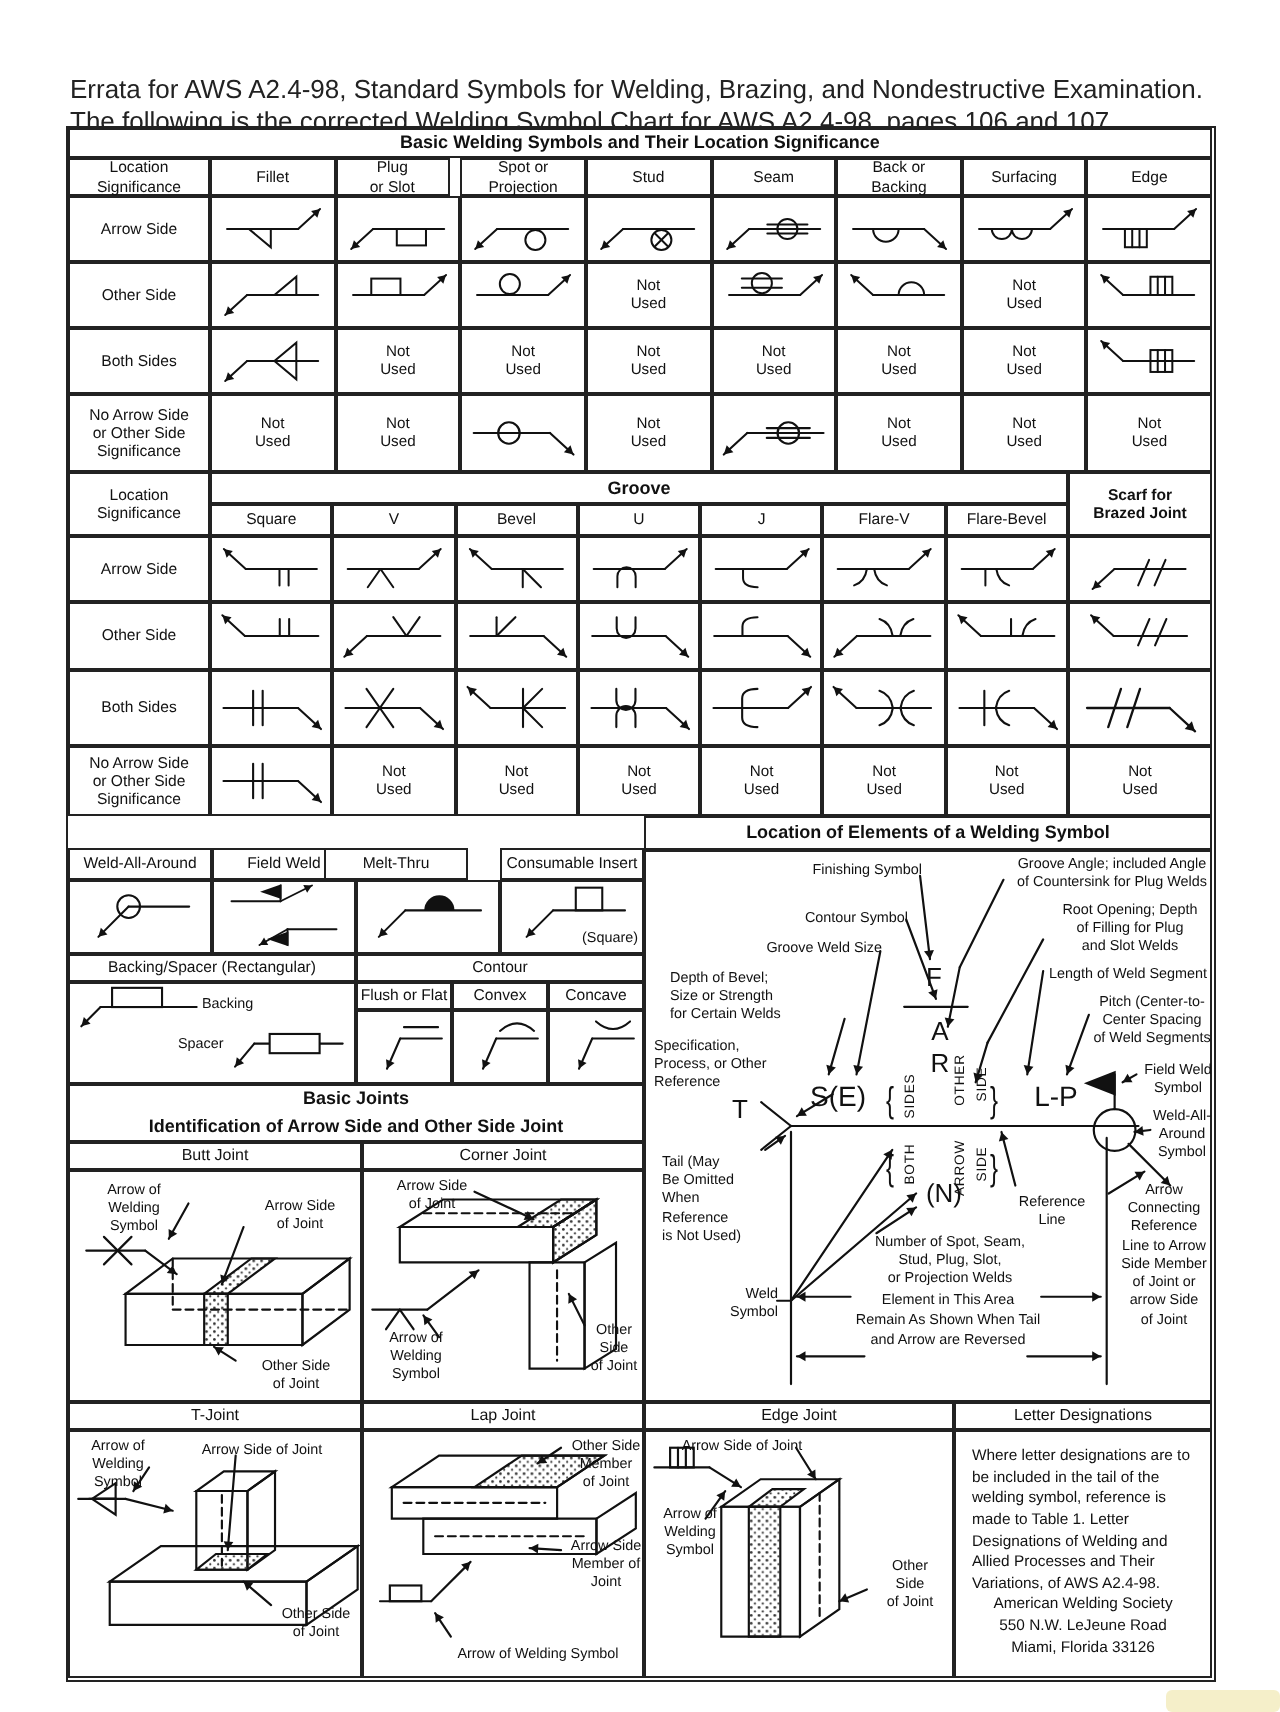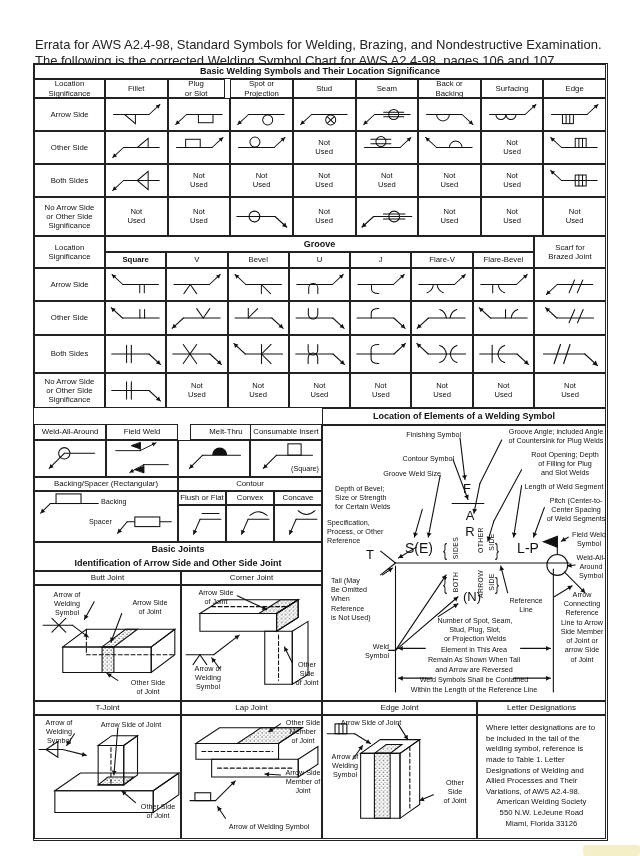--- a/index.html
+++ b/index.html
@@ -29,21 +29,21 @@
 
 <div class="page">
   <div class="hl" style="top:19px">Errata for AWS A2.4-98, Standard Symbols for Welding, Brazing, and Nondestructive Examination.</div>
   <div class="hl" style="top:35px">The following is the corrected Welding Symbol Chart for AWS A2.4-98, pages 106 and 107.</div>
 
   <div class="chart" id="chart">
 
     <div class="sect" style="left:0;top:344px;width:288px;height:134px;border:none">
       <div class="cell hc" style="left:0;top:16px;width:72px;height:16px">Weld-All-Around</div>
       <div class="cell hc" style="left:72px;top:16px;width:72px;height:16px">Field Weld</div>
-      <div class="cell hc" style="left:156px;top:16px;width:72px;height:16px">Melt-Thru</div>
+      <div class="cell hc" style="left:128px;top:16px;width:72px;height:16px">Melt-Thru</div>
       <div class="cell hc" style="left:216px;top:16px;width:72px;height:16px">Consumable Insert</div>
       <div class="cell sc" style="left:0;top:32px;width:72px;height:37px"><div class="fillsvg"><svg viewBox="0 0 72 37" width="100%" height="100%" preserveAspectRatio="xMidYMid meet">
               <g stroke="#111" stroke-width="1.1" fill="none" stroke-linecap="round">
                 <line x1="30" y1="13" x2="14" y2="29"></line>
                 <polygon points="14.0,29.0 15.3,24.2 18.8,27.7" fill="#111" stroke="none"></polygon>
                 <line x1="30" y1="13" x2="62" y2="13"></line>
                 <circle cx="30" cy="13" r="6"></circle>
               </g>
             </svg></div></div>
       <div class="cell sc" style="left:72px;top:32px;width:72px;height:37px"><div class="fillsvg"><svg viewBox="0 0 72 40" width="100%" height="100%" preserveAspectRatio="xMidYMid meet">
@@ -411,22 +411,20 @@
 arrow Side
 of Joint</div>
         <div class="lab" style="left:182px;top:170px;width:42px">Reference
 Line</div>
         <div class="lab" style="left:108px;top:190px;width:88px;text-align:center">Number of Spot, Seam,
 Stud, Plug, Slot,
 or Projection Welds</div>
         <div class="lab" style="left:76px;top:219px;width:150px;text-align:center;line-height:1.4">Element in This Area
 Remain As Shown When Tail
 and Arrow are Reversed</div>
-        <div class="lab" style="left:70px;top:249px;width:162px;text-align:center;line-height:1.4">Weld Symbols Shall be Contained
-Within the Length of the Reference Line</div>
       </div>
 
       <div class="cell jhdr" style="left:0;top:293px;width:155px;height:14px">Edge Joint</div>
       <div class="cell jhdr" style="left:155px;top:293px;width:129px;height:14px">Letter Designations</div>
 
       <div class="cell" style="left:0;top:307px;width:155px;height:124px">
         <div class="fillsvg" id="svg-edge"><svg viewBox="0 0 155 124" width="100%" height="100%" preserveAspectRatio="xMidYMid meet">
               <defs>
                 <pattern id="stE" width="4" height="4" patternUnits="userSpaceOnUse">
                   <circle cx="1.2" cy="1.2" r="0.7" fill="#333" stroke="none"></circle>
@@ -673,23 +671,23 @@
         </svg></div>
       <div class="cell sc" style="left: 384.125px; top: 133px; width: 62.625px; height: 39px;">Not
 Used</div>
       <div class="cell sc" style="left: 446.75px; top: 133px; width: 62.625px; height: 39px;">Not
 Used</div>
       <div class="cell sc" style="left: 509.375px; top: 133px; width: 62.625px; height: 39px;">Not
 Used</div>
       <div class="cell hc" style="left: 0px; top: 172px; width: 71px; height: 32px;">Location
 Significance</div>
       <div class="cell ttl" style="left: 71px; top: 172px; width: 429px; height: 16px;">Groove</div>
-      <div class="cell hc" style="left: 500px; top: 172px; width: 72px; height: 32px;">Scarf for
+      <div class="cell hc" style="left: 500px; top: 172px; width: 72px; height: 32px; font-weight: bold;">Scarf for
 Brazed Joint</div>
-      <div class="cell hc" style="left: 71px; top: 188px; width: 61.2857px; height: 16px; font-weight: bold;">Square</div>
+      <div class="cell hc" style="left: 71px; top: 188px; width: 61.2857px; height: 16px;">Square</div>
       <div class="cell hc" style="left: 132.286px; top: 188px; width: 61.2857px; height: 16px;">V</div>
       <div class="cell hc" style="left: 193.571px; top: 188px; width: 61.2857px; height: 16px;">Bevel</div>
       <div class="cell hc" style="left: 254.857px; top: 188px; width: 61.2857px; height: 16px;">U</div>
       <div class="cell hc" style="left: 316.143px; top: 188px; width: 61.2857px; height: 16px;">J</div>
       <div class="cell hc" style="left: 377.429px; top: 188px; width: 61.2857px; height: 16px;">Flare-V</div>
       <div class="cell hc" style="left: 438.714px; top: 188px; width: 61.2857px; height: 16px;">Flare-Bevel</div>
       <div class="cell hc" style="left: 0px; top: 204px; width: 71px; height: 33px;">Arrow Side</div>
       <div class="cell sc" style="left: 71px; top: 204px; width: 61.2857px; height: 33px;"><svg viewBox="0 0 62 34" width="100%" height="100%" preserveAspectRatio="xMidYMid meet">
           <g stroke="#111" stroke-width="1.1" fill="none" stroke-linecap="round">
             <line x1="17" y1="17" x2="56" y2="17"></line>

